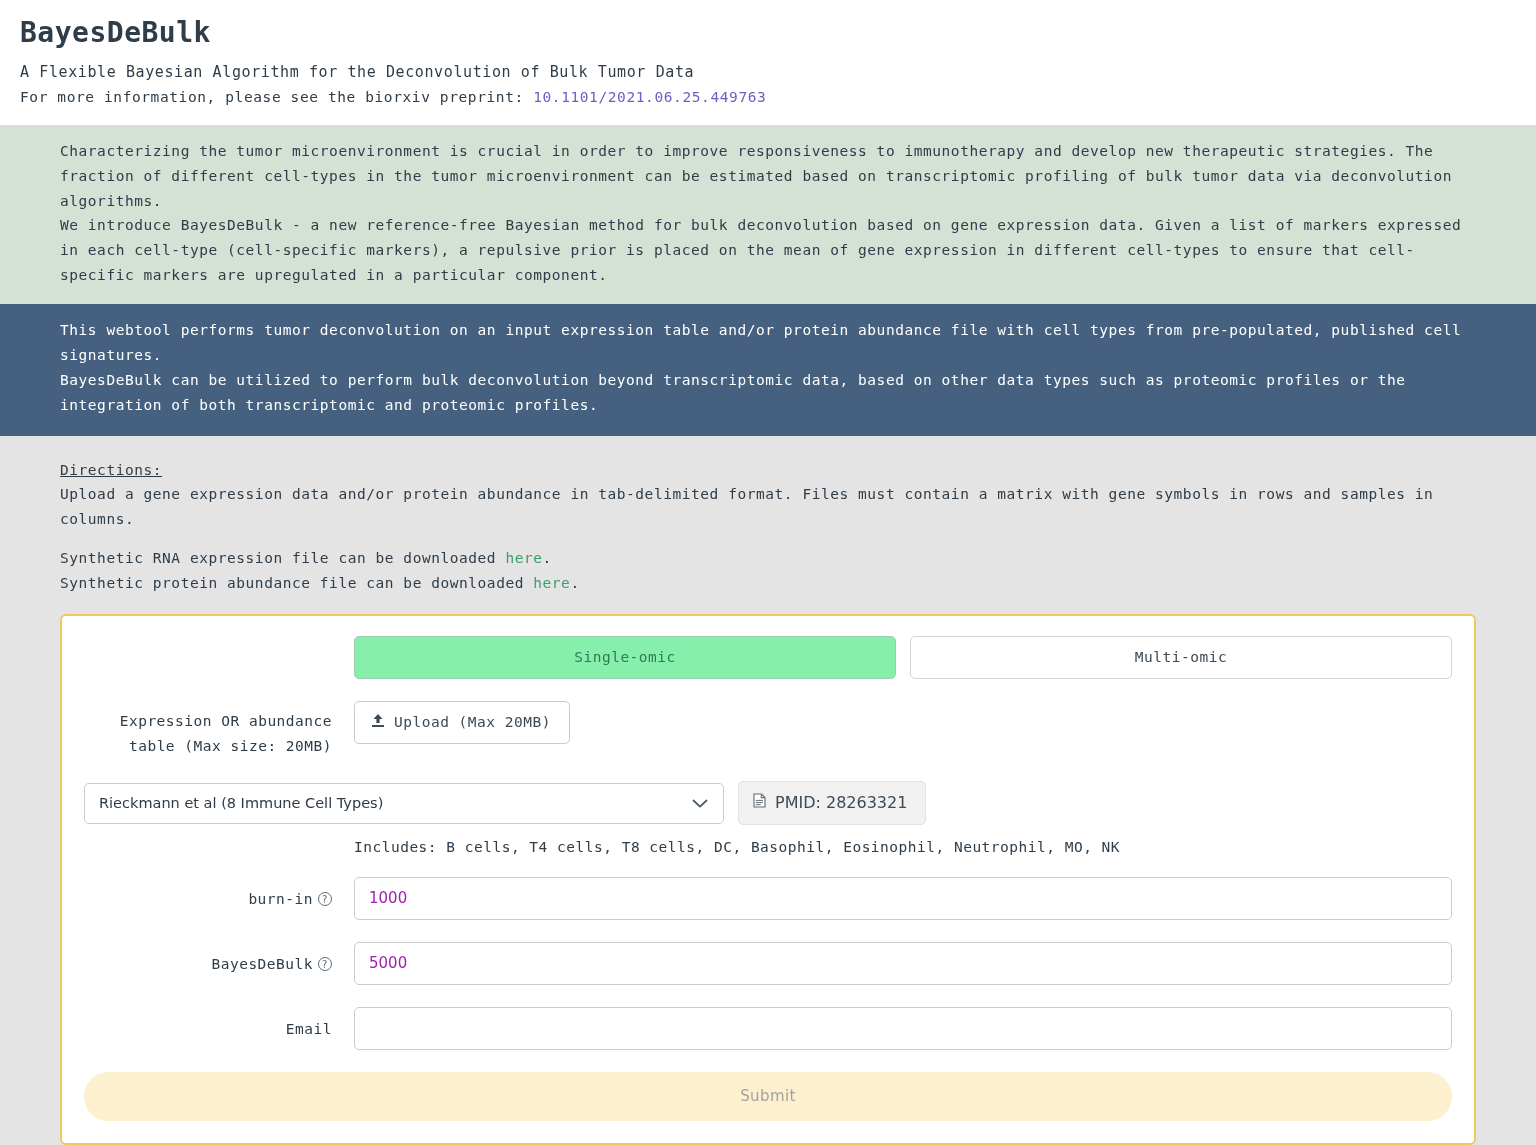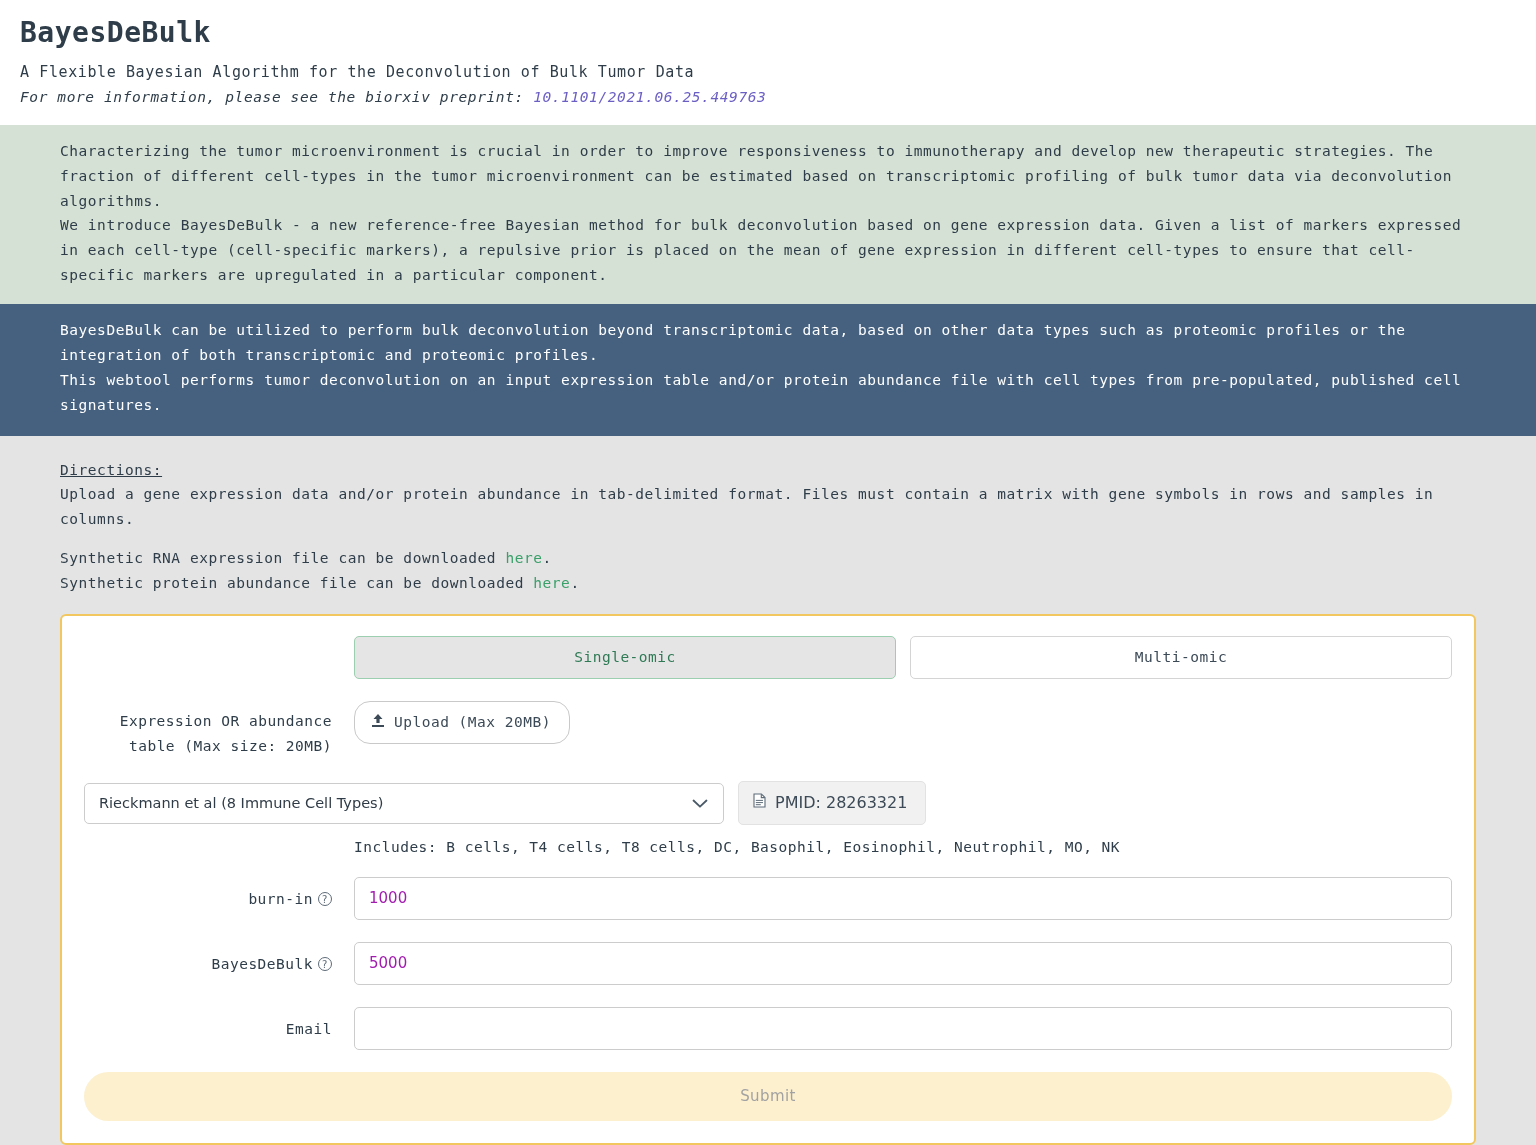--- a/index.html
+++ b/index.html
@@ -28,21 +28,20 @@
     font-size: 15px;
     color: #2e3d49;
     line-height: 1.75;
     letter-spacing: 0.6px;
   }
   .preprint-line {
     font-size: 14.5px;
     color: #2e3d49;
     line-height: 1.75;
     letter-spacing: 0.6px;
-    font-style: italic;
   }
   .preprint-link {
     color: #6b5fc4;
     text-decoration: none;
   }
 
   
   .band-green {
     background: #d6e1d5;
     padding: 14px 60px 16px 60px;
@@ -120,21 +119,21 @@
     padding: 12px 0 13px 0;
     border-radius: 5px;
     font-size: 14.5px;
     letter-spacing: 0.5px;
     cursor: pointer;
     background: #ffffff;
     border: 1px solid #d4d4d4;
     color: #3c4a57;
   }
   .omic-tab.active {
-    background: #e5e5e5;
+    background: #86efac;
     border: 1px solid #9ccfb0;
     color: #2f7a55;
   }
 
   .row {
     display: flex;
     align-items: flex-start;
     margin-top: 22px;
   }
   .row-label {
@@ -150,21 +149,21 @@
   }
   .row-label.mid { padding-top: 10px; }
   .row-field { flex: 1 1 auto; }
 
   .upload-btn {
     display: inline-flex;
     align-items: center;
     gap: 9px;
     background: #ffffff;
     border: 1px solid #c9c9c9;
-    border-radius: 16px;
+    border-radius: 5px;
     padding: 11px 18px 12px 16px;
     font-size: 14.5px;
     color: #3c4a57;
     letter-spacing: 0.5px;
     cursor: pointer;
   }
 
   .select-row {
     display: flex;
     align-items: center;
@@ -267,22 +266,22 @@
     <span>For more information, please see the biorxiv preprint: </span><a class="preprint-link" href="#">10.1101/2021.06.25.449763</a>
   </div>
 </div>
 
 <div class="band-green">
   <p>Characterizing the tumor microenvironment is crucial in order to improve responsiveness to immunotherapy and develop new therapeutic strategies. The fraction of different cell-types in the tumor microenvironment can be estimated based on transcriptomic profiling of bulk tumor data via deconvolution algorithms.</p>
   <p>We introduce BayesDeBulk - a new reference-free Bayesian method for bulk deconvolution based on gene expression data. Given a list of markers expressed in each cell-type (cell-specific markers), a repulsive prior is placed on the mean of gene expression in different cell-types to ensure that cell-specific markers are upregulated in a particular component.</p>
 </div>
 
 <div class="band-blue">
+  <p>This webtool performs tumor deconvolution on an input expression table and/or protein abundance file with cell types from pre-populated, published cell signatures.</p>
   <p>BayesDeBulk can be utilized to perform bulk deconvolution beyond transcriptomic data, based on other data types such as proteomic profiles or the integration of both transcriptomic and proteomic profiles.</p>
-  <p>This webtool performs tumor deconvolution on an input expression table and/or protein abundance file with cell types from pre-populated, published cell signatures.</p>
 </div>
 
 <div class="band-grey">
 
   <div class="directions-title">Directions:</div>
   <p class="directions-body">Upload a gene expression data and/or protein abundance in tab-delimited format. Files must contain a matrix with gene symbols in rows and samples in columns.</p>
 
   <div class="spacer-line"></div>
 
   <div class="dl-line">

